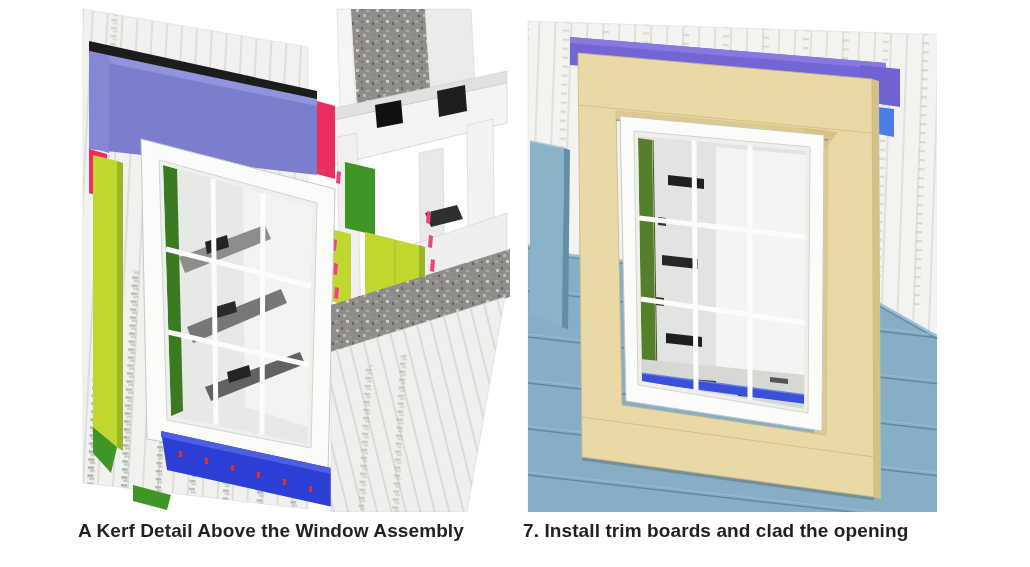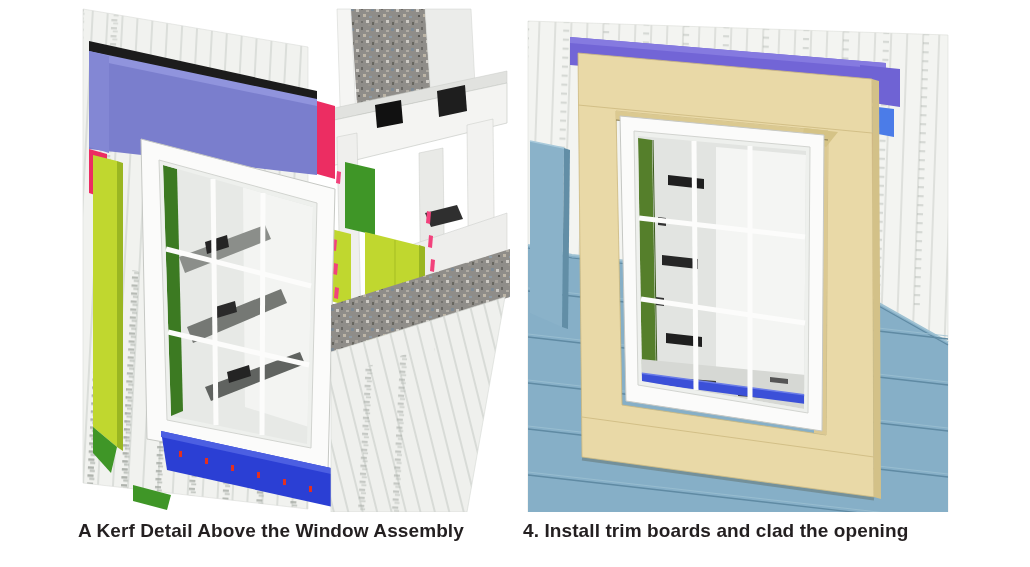--- a/index.html
+++ b/index.html
@@ -1,17 +1,17 @@
 <!DOCTYPE html>
 <html><head>
 <meta charset="utf-8">
 <style>
   html,body{margin:0;padding:0;background:#ffffff;}
   .canvas{
-    position:relative;width:1030px;height:567px;background:#ffffff;overflow:hidden;
+    position:relative;width:937px;height:567px;background:#ffffff;overflow:hidden;
     font-family:"Liberation Sans",sans-serif;
   }
   .fig{position:absolute;top:7px;width:435px;height:505px;}
   .fig-left{left:75px;}
   .fig-right{left:520px;}
   .fig svg{display:block;width:435px;height:505px;}
   .caption{
     position:absolute;top:520px;font-size:19px;font-weight:600;color:#231f20;
     letter-spacing:0.1px;white-space:nowrap;
   }
@@ -271,15 +271,15 @@
           <line x1="174" y1="134" x2="176" y2="383"></line>
           <line x1="230" y1="139" x2="230" y2="393"></line>
           <line x1="119" y1="211" x2="285" y2="230"></line>
           <line x1="121" y1="292" x2="285" y2="316"></line>
         </g>
       </g>
     </svg>
   </div>
 
   <div class="caption caption-left">A Kerf Detail Above the Window Assembly</div>
-  <div class="caption caption-right">4. Install trim boards and clad the opening</div>
+  <div class="caption caption-right">7. Install trim boards and clad the opening</div>
 
 </div>
 
 </body></html>

